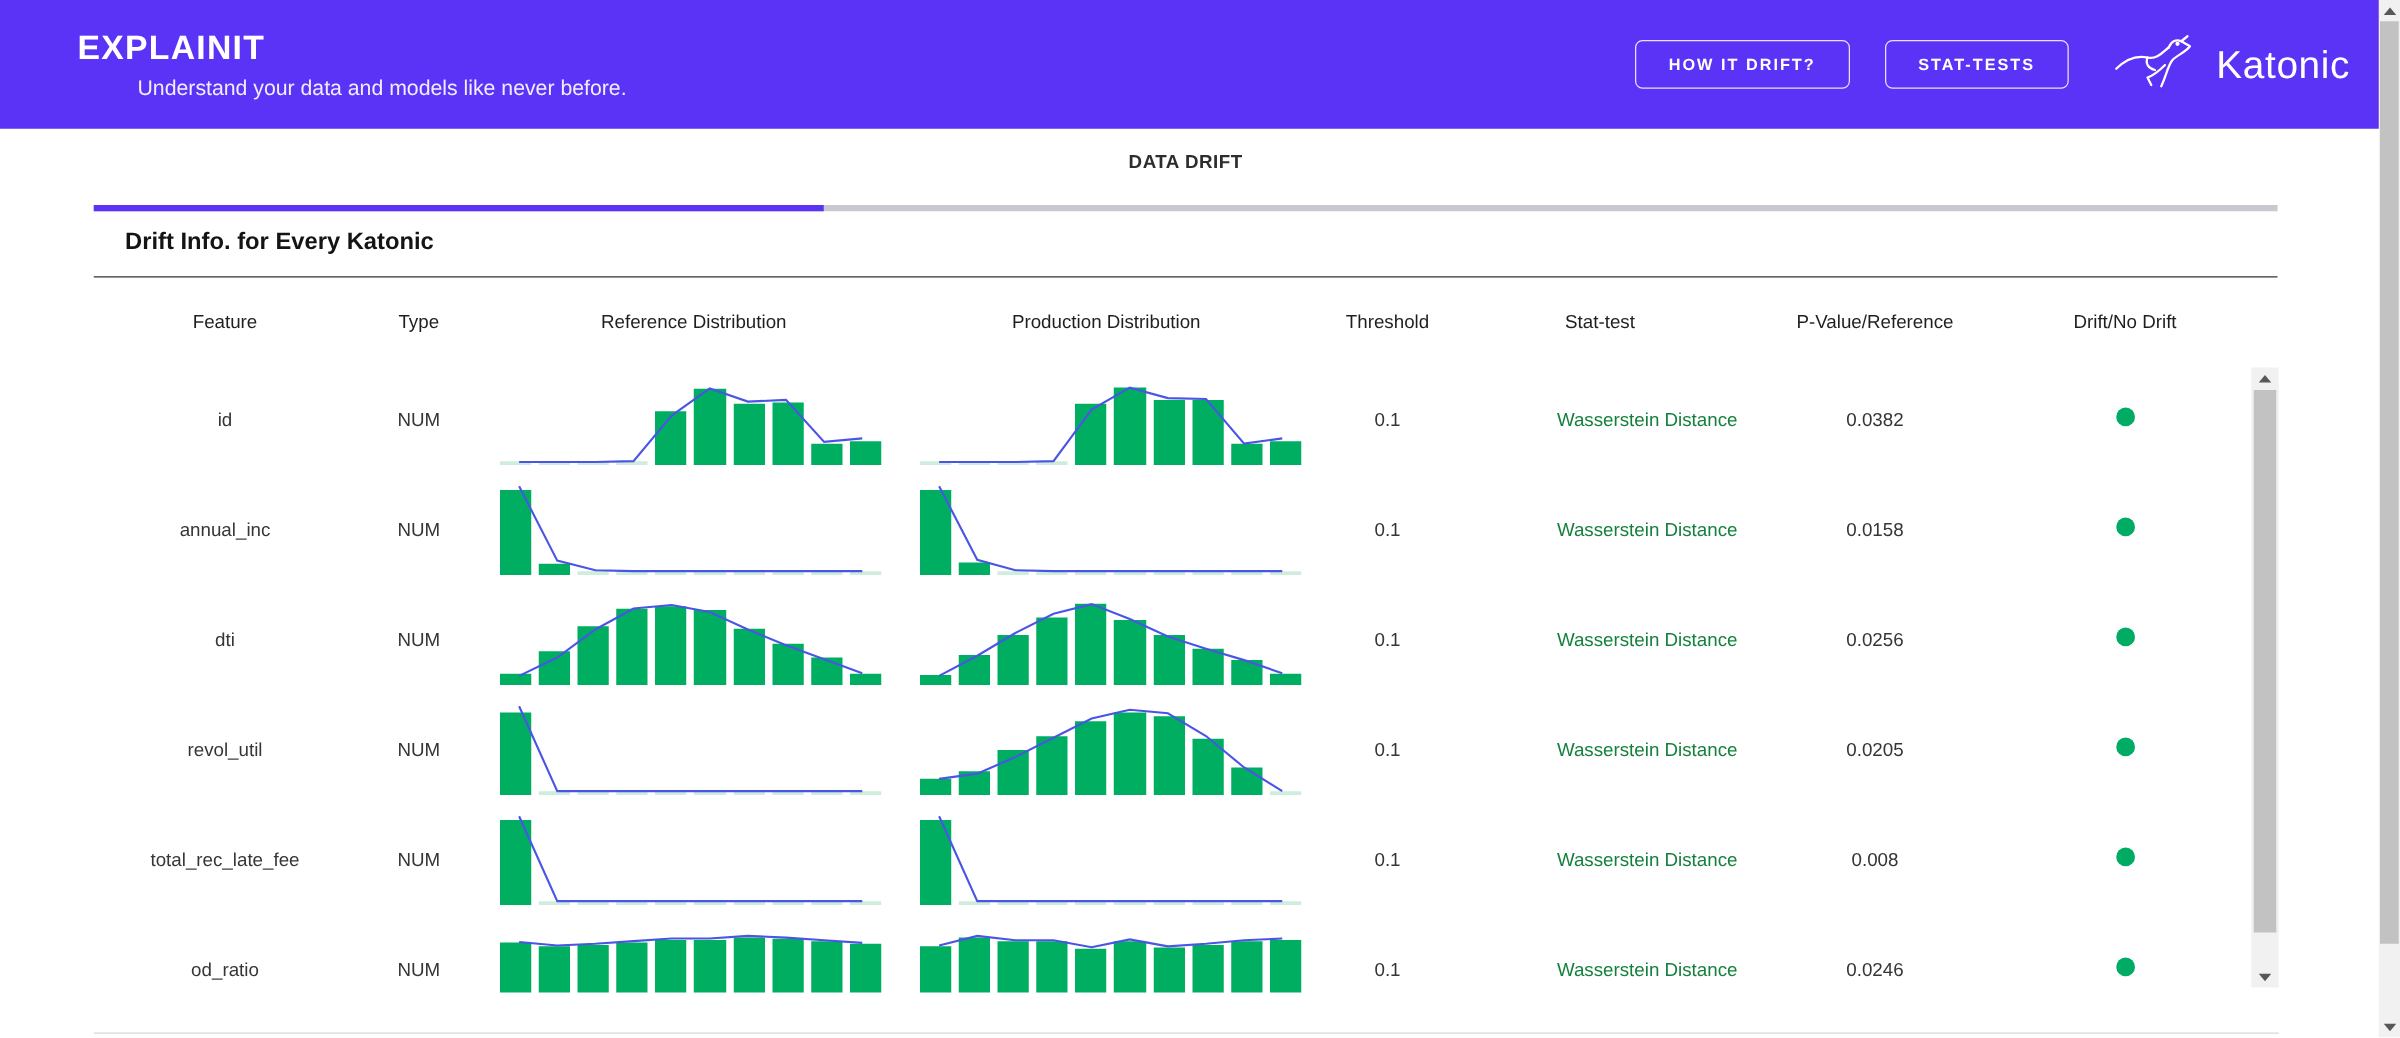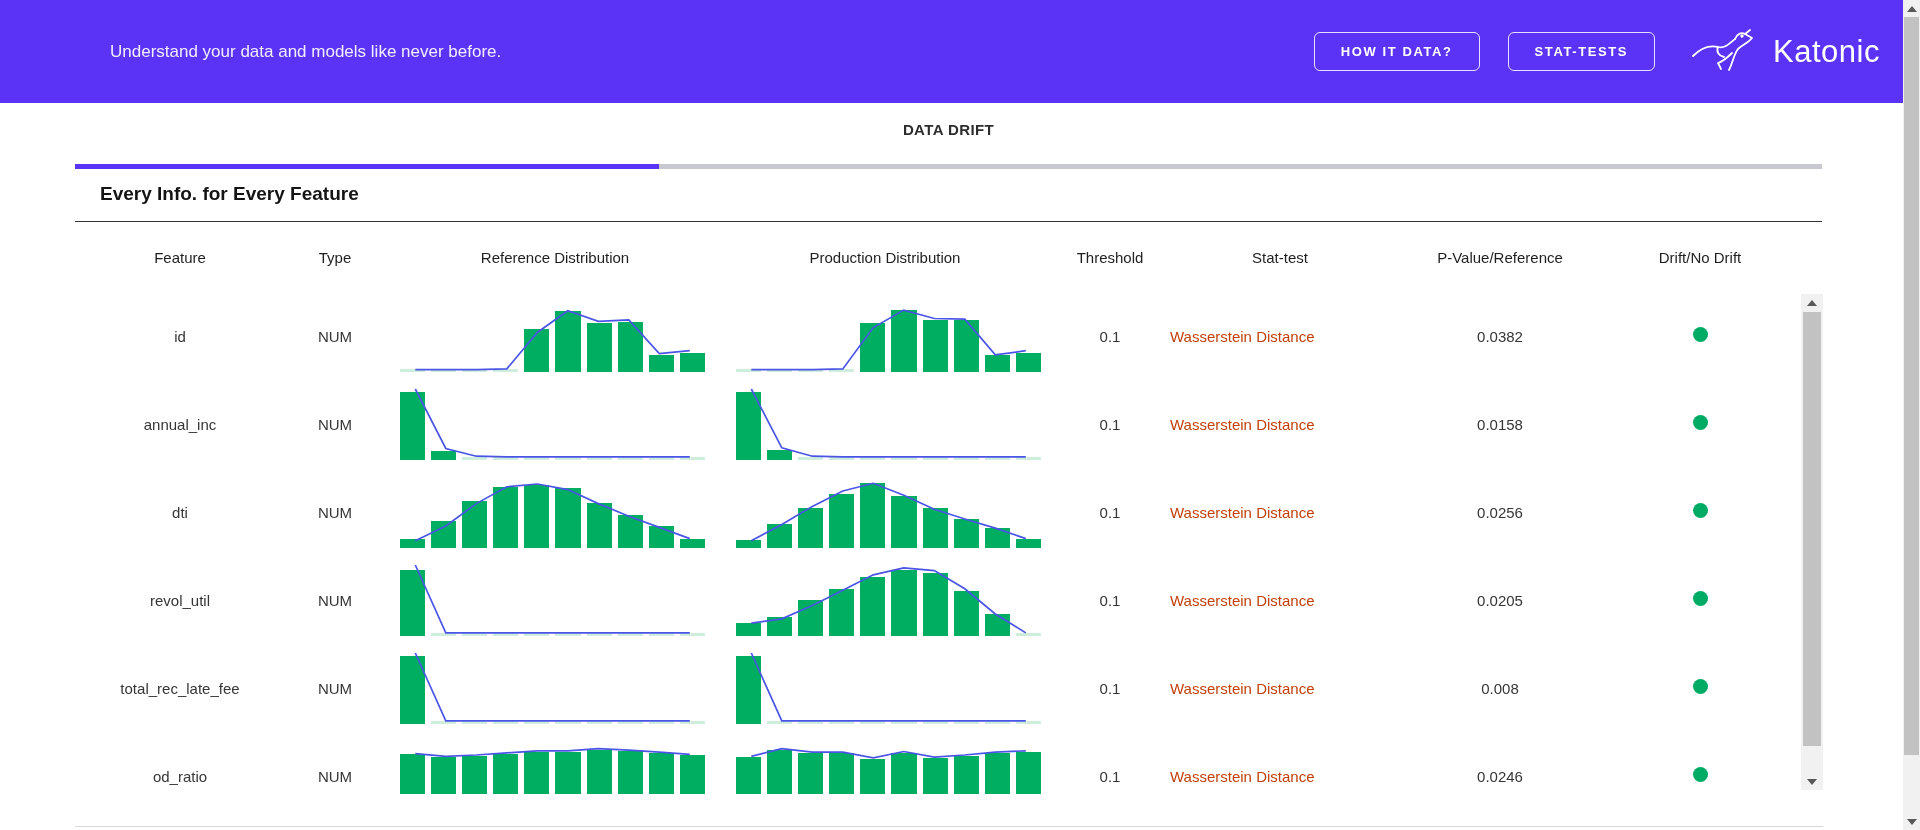--- a/index.html
+++ b/index.html
@@ -34,21 +34,21 @@
 
   
   .grid-row { display:grid;
     grid-template-columns:200px 110px 330px 330px 120px 220px 220px 180px;
     padding-left:80px; align-items:center; }
   .col-center { text-align:center; }
   .table-head { height:70px; align-items:center; font-size:15px; font-weight:400; color:#1f1f1f; }
   .table-body { height:502px; overflow:hidden; position:relative; }
   .t-row { height:88px; }
   .cell-text { font-size:15px; color:#363636; text-align:center; }
-  .stat-text { font-size:15px; color:#c2410c; text-align:left; }
+  .stat-text { font-size:15px; color:#15803d; text-align:right; }
 
   
   .chart { width:305px; height:72px; position:relative; margin-left:10px; }
   .chart.prod { margin-left:16px; }
   .bars { position:absolute; inset:0; display:flex; align-items:flex-end; gap:6px; }
   .bar { flex:1; background:#00ae62; }
   .bar.faint { background:#cfeddd; }
   .chart svg { position:absolute; inset:0; overflow:visible; }
 
   
@@ -67,24 +67,25 @@
   .tri-down { width:0; height:0; border-left:5px solid transparent; border-right:5px solid transparent; border-top:6px solid #585858; }
 
   .page-scrollbar { position:absolute; right:0; top:0; width:17px; height:830px; background:#f1f1f1; }
   .page-scrollbar .thumb { position:absolute; left:1px; right:1px; top:17px; height:738px; background:#c2c2c2; }
 </style>
 </head>
 <body>
 
 <header class="app-header">
   <div class="title-block">
+    <div class="app-title">EXPLAINIT</div>
     <div class="app-subtitle">Understand your data and models like never before.</div>
   </div>
   <div class="header-right">
-    <button class="hdr-btn">HOW IT DATA?</button>
+    <button class="hdr-btn">HOW IT DRIFT?</button>
     <button class="hdr-btn">STAT-TESTS</button>
     <div class="brand">
       <span>
         <svg width="66" height="48" viewBox="0 0 66 48" fill="none" stroke="#ffffff" stroke-width="1.8" stroke-linecap="round" stroke-linejoin="round">
           <path d="M2 30 C9 23, 18 19, 27 21 C34 23, 39 17, 44 13"></path>
           <path d="M44 13 C46 8, 50 6, 54 8 L59 4"></path>
           <path d="M54 8 L61 12 C57 17, 51 19, 47 23 C43 28, 42 36, 38 44"></path>
           <path d="M41 27 C37 31, 33 35, 27 37 L30 43"></path>
           <path d="M27 21 C25 26, 28 30, 33 31"></path>
           <circle cx="51" cy="10" r="0.8" fill="#fff"></circle>
@@ -97,21 +98,21 @@
 
 <nav class="tabs-wrap">
   <div class="tabs">
     <div class="tab">DATA DRIFT</div>
   </div>
   <div class="tab-underline">
     <div class="tab-underline-active"></div>
   </div>
 </nav>
 
-<h2 class="section-title">Every Info. for Every Feature</h2>
+<h2 class="section-title">Drift Info. for Every Katonic</h2>
 <div class="title-divider"></div>
 
 <div class="grid-row table-head">
   <div class="col-center">Feature</div>
   <div class="col-center">Type</div>
   <div class="col-center">Reference Distribution</div>
   <div class="col-center">Production Distribution</div>
   <div class="col-center">Threshold</div>
   <div class="col-center">Stat-test</div>
   <div class="col-center">P-Value/Reference</div>

